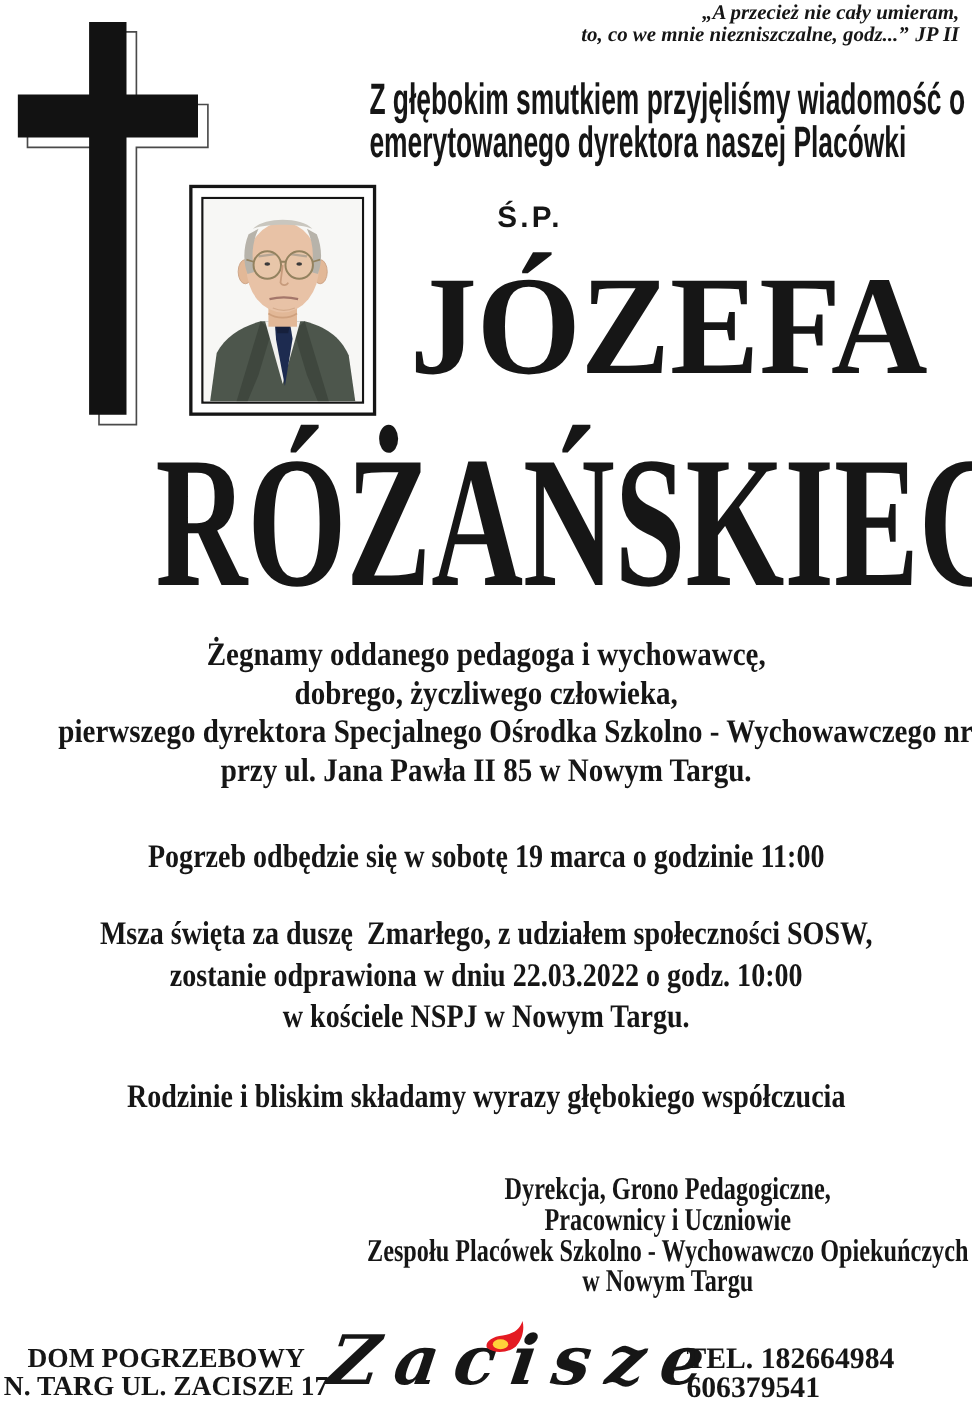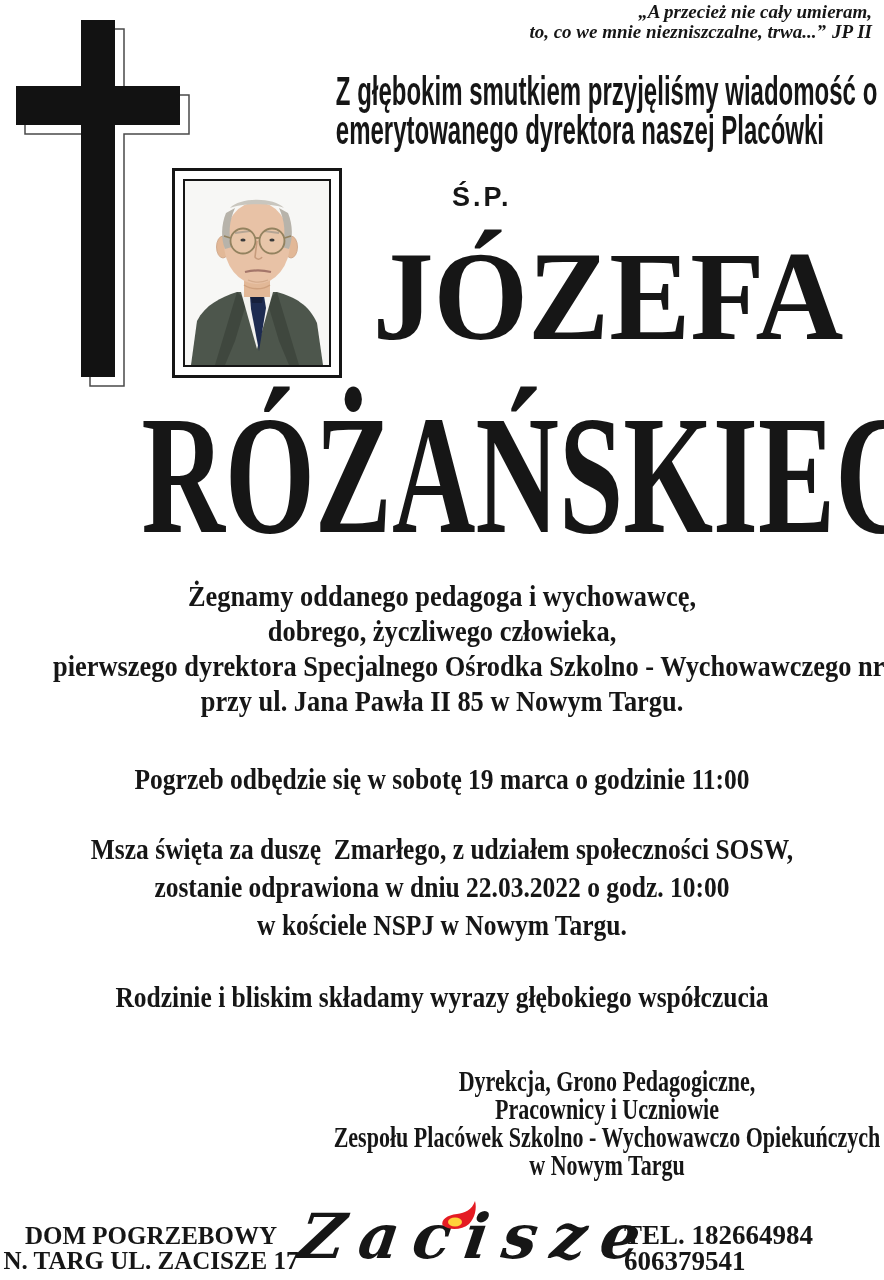--- a/index.html
+++ b/index.html
@@ -112,21 +112,21 @@
   }
   .flame{position:absolute;left:148px;top:0px;width:38px;height:34px;}
 </style>
 </head>
 <body>
 
 <div class="page">
 
   <div class="quote">
     <div>„A przecież nie cały umieram,</div>
-    <div><span>to, co we mnie niezniszczalne, trwa...”</span><span class="attr">JP II</span></div>
+    <div><span>to, co we mnie niezniszczalne, godz...”</span><span class="attr">JP II</span></div>
   </div>
 
   <div class="cross-wrap">
     <svg width="205" height="400" viewBox="0 0 205 400">
       <path d="M65 0 H99 V66 H164 V105 H99 V357 H65 V105 H0 V66 H65 Z" transform="translate(9,9)" fill="#ffffff" stroke="#4a4a4a" stroke-width="1.5"></path>
       <path d="M65 0 H99 V66 H164 V105 H99 V357 H65 V105 H0 V66 H65 Z" fill="#121212"></path>
     </svg>
   </div>
 
   <div class="photo-frame">

